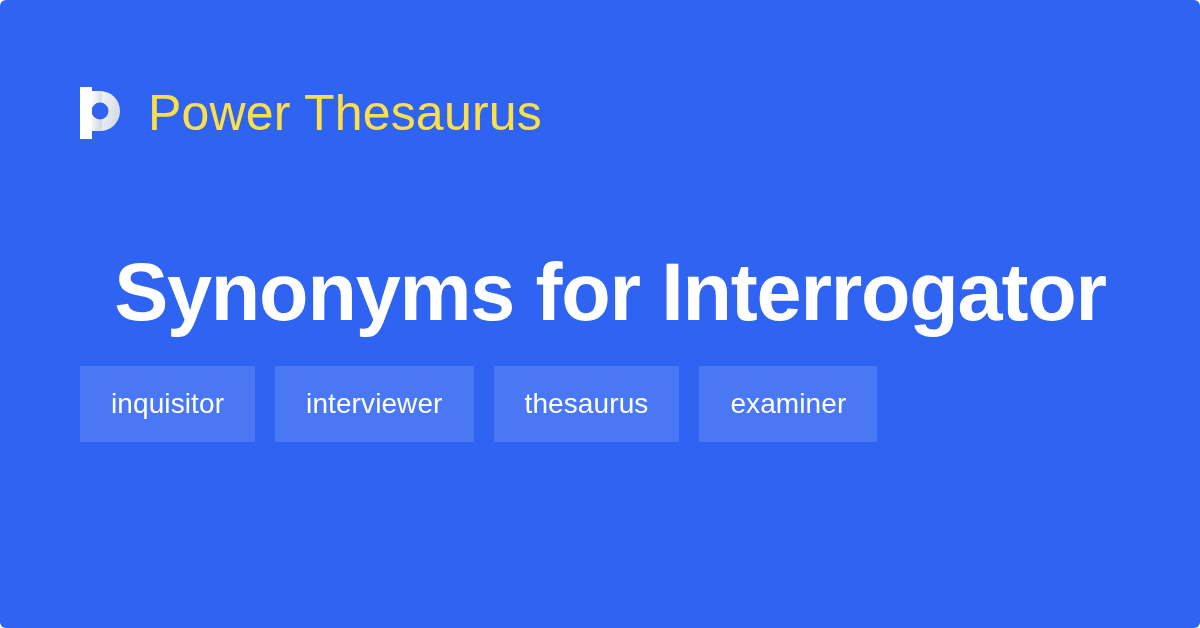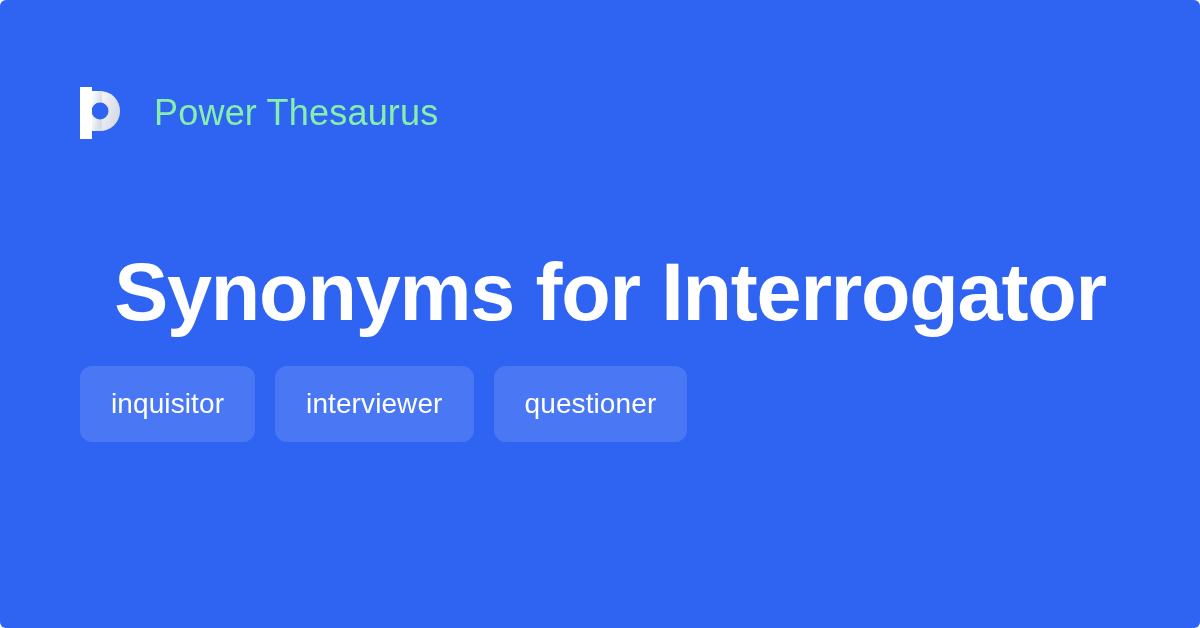--- a/index.html
+++ b/index.html
@@ -35,23 +35,23 @@
   }
 
   #logo-mark {
     width: 46px;
     height: 52px;
     flex: 0 0 auto;
     display: block;
   }
 
   #brand-name {
-    margin-left: 28px;
-    color: #86efac;
-    font-size: 36px;
+    margin-left: 22px;
+    color: #fde047;
+    font-size: 50px;
     font-weight: 400;
     letter-spacing: 0.2px;
     line-height: 1;
     white-space: nowrap;
     text-transform: capitalize;
   }
 
   
   #headline {
     position: absolute;
@@ -80,21 +80,21 @@
   }
 
   .tag {
     height: 76px;
     box-sizing: border-box;
     display: flex;
     align-items: center;
     justify-content: center;
     padding: 0 31px;
     background: #4a78f5;
-    border-radius: 12px;
+    border-radius: 0;
     color: #ffffff;
     font-size: 28px;
     font-weight: 400;
     letter-spacing: 0.1px;
     line-height: 1;
     white-space: nowrap;
   }
 </style>
 </head>
 <body>
@@ -124,16 +124,17 @@
       </svg>
     </span>
     <span id="brand-name">power thesaurus</span>
   </div>
 
   <h1 id="headline">Synonyms for Interrogator</h1>
 
   <div id="tags">
     <span class="tag">inquisitor</span>
     <span class="tag">interviewer</span>
-    <span class="tag">questioner</span>
+    <span class="tag">thesaurus</span>
+    <span class="tag">examiner</span>
   </div>
 
 </div>
 
 </body></html>

